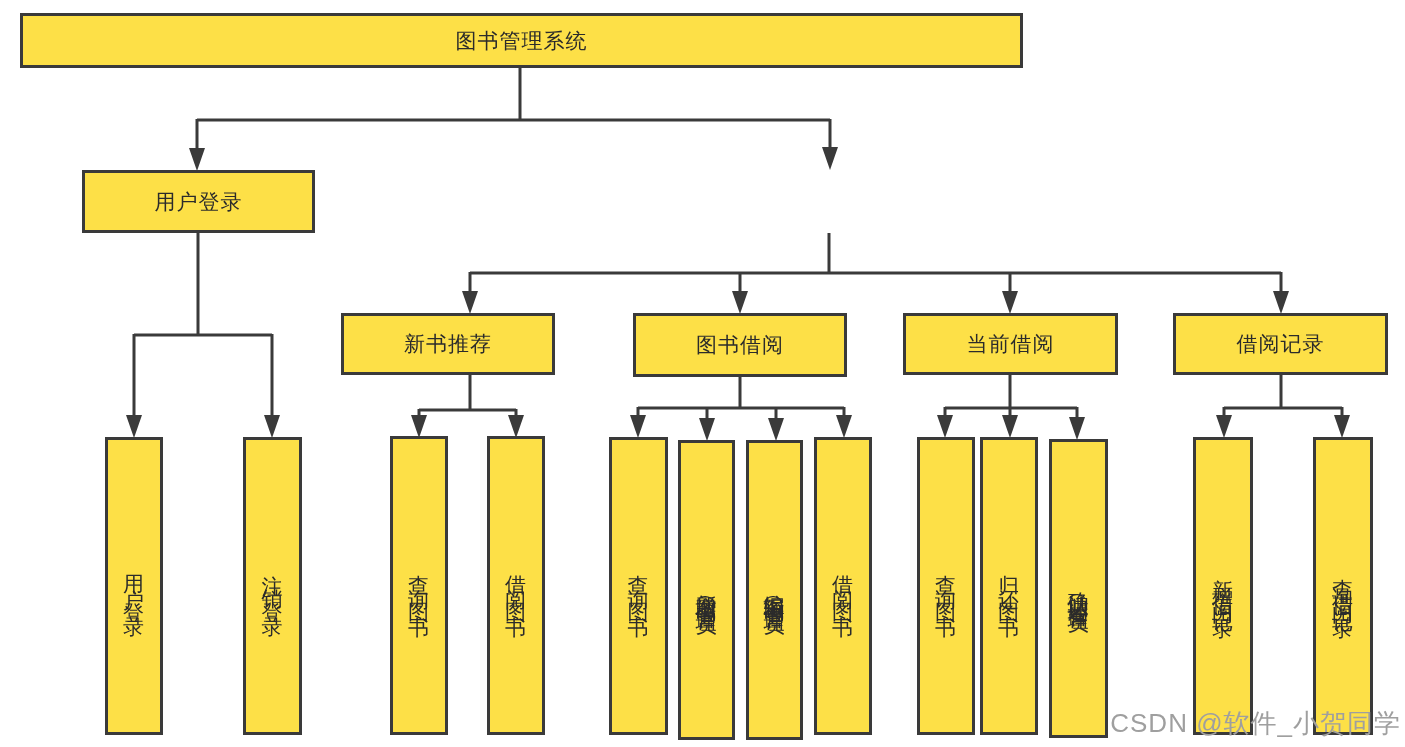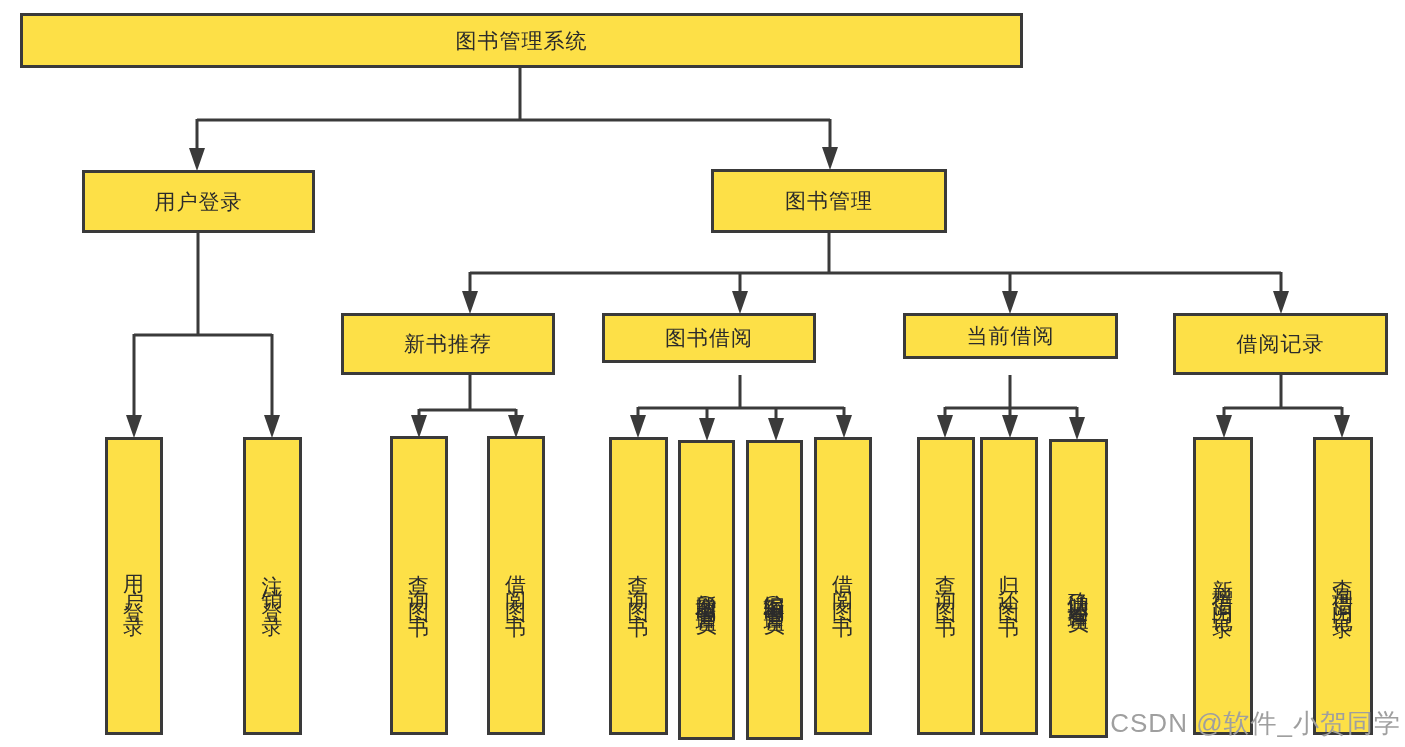--- a/index.html
+++ b/index.html
@@ -103,31 +103,28 @@
     </g>
   </svg>
 
   <div class="node" style="left:20px; top:13px; width:1003px; height:55px;">
     <span class="htext">图书管理系统</span>
   </div>
 
   <div class="node" style="left:82px; top:170px; width:233px; height:63px;">
     <span class="htext">用户登录</span>
   </div>
-  <div class="node" style="left:711px; top:169px; width:236px; height:64px;">
-    <span class="htext">图书管理</span>
-  </div>
 
   <div class="node" style="left:341px; top:313px; width:214px; height:62px;">
     <span class="htext">新书推荐</span>
   </div>
-  <div class="node" style="left:602px; top:313px; width:214px; height:50px;text-align:right;">
+  <div class="node" style="left:633px; top:313px; width:214px; height:64px;text-align:right;">
     <span class="htext">图书借阅</span>
   </div>
-  <div class="node" style="left:903px; top:313px; width:215px; height:46px;">
+  <div class="node" style="left:903px; top:313px; width:215px; height:62px;">
     <span class="htext">当前借阅</span>
   </div>
   <div class="node" style="left:1173px; top:313px; width:215px; height:62px;">
     <span class="htext">借阅记录</span>
   </div>
 
   <div class="node" style="left:105px; top:437px; width:58px; height:298px;">
     <span class="vtext v-short">用户登录</span>
   </div>
   <div class="node" style="left:243px; top:437px; width:59px; height:298px;">

